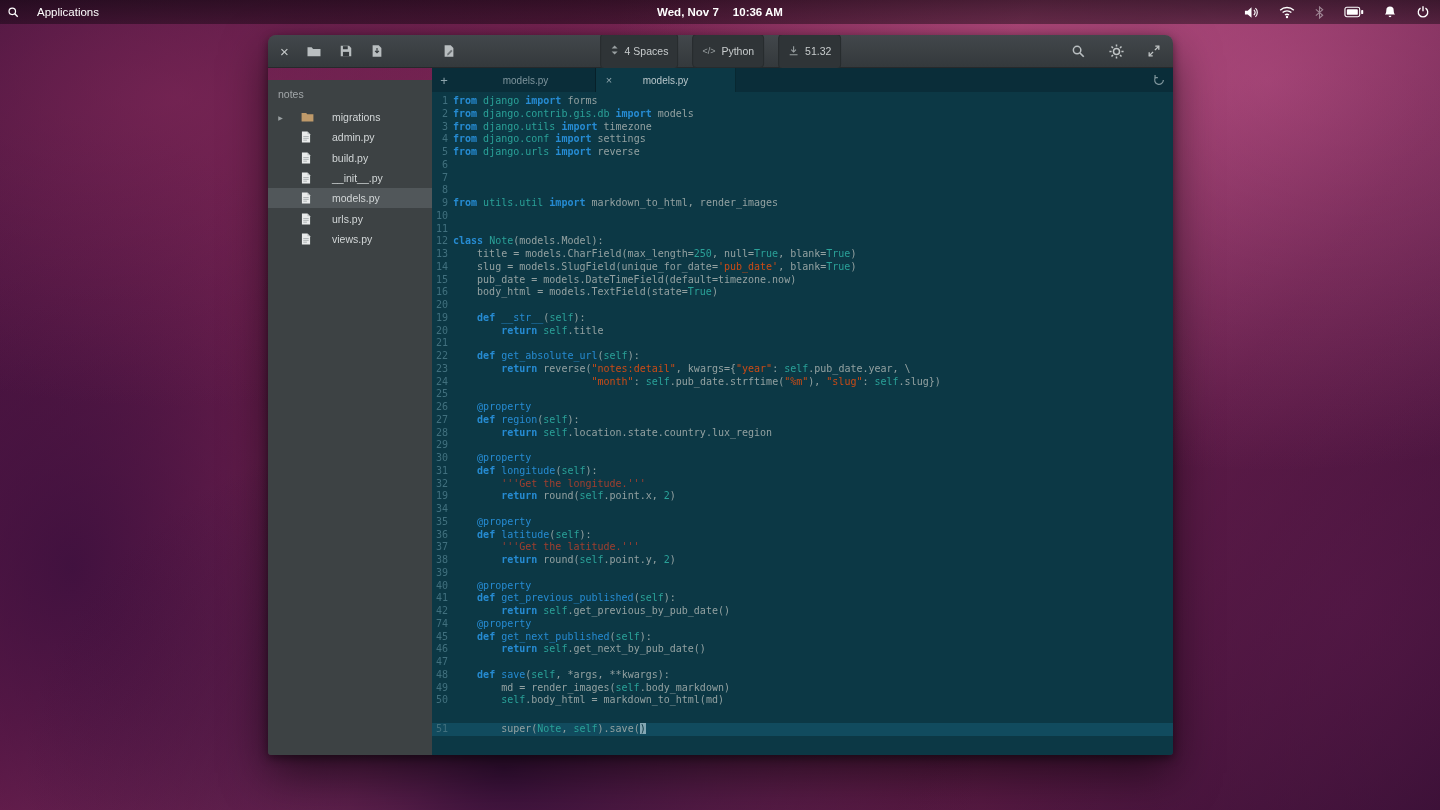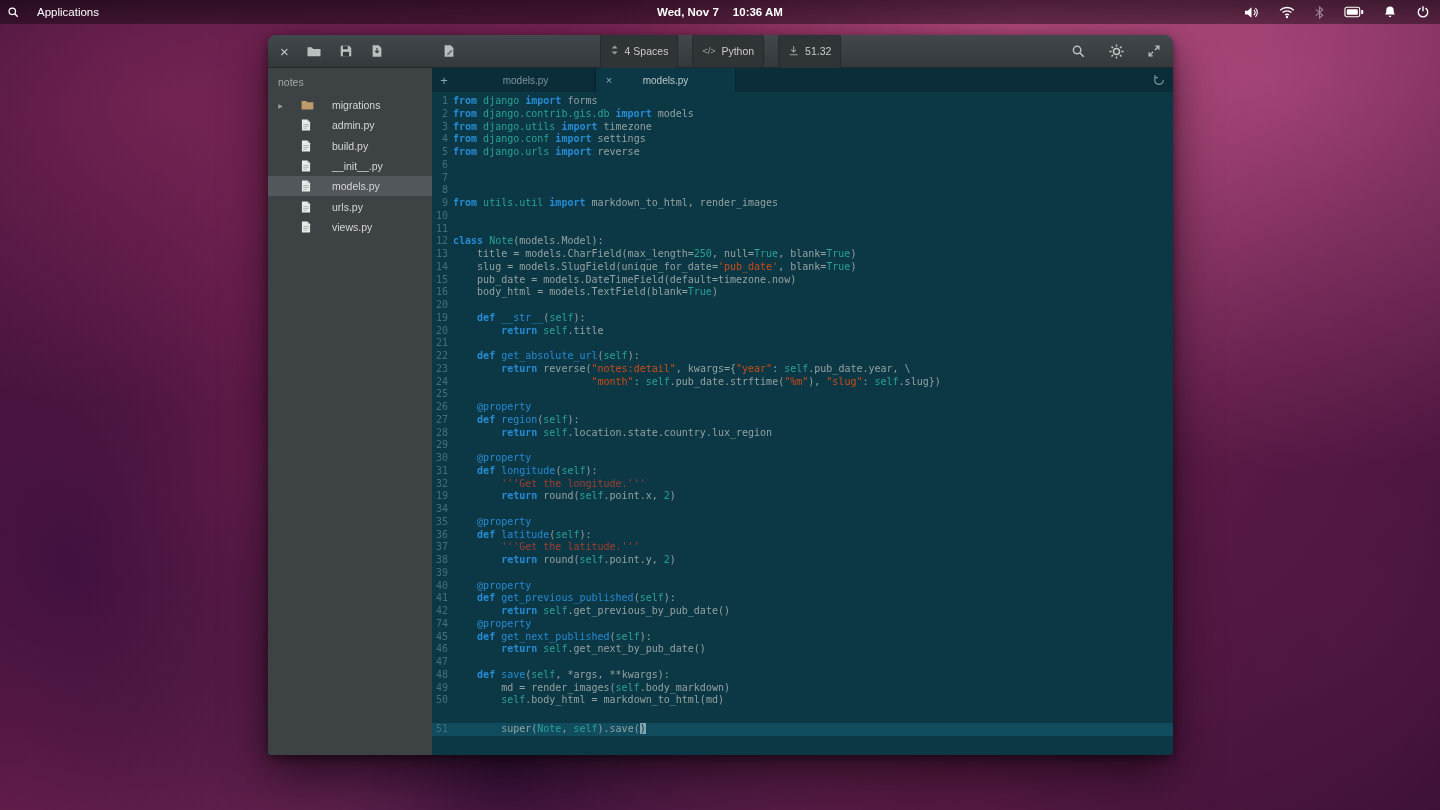--- a/index.html
+++ b/index.html
@@ -49,21 +49,21 @@
   .hb-btn{display:flex;align-items:center;gap:6px;background:#2f3437;border:1px solid #272b2d;
     border-radius:4px;padding:10px 9px;color:#c8cccd;font-size:10.5px;white-space:nowrap;}
   .hb-btn .mini{color:#9aa0a2;font-size:9px;}
   .hb-right{position:absolute;right:12px;display:flex;gap:22px;align-items:center;}
   .hb-right svg, .hb-left svg{display:block;}
 
   .body-row{flex:1;display:flex;min-height:0;}
 
   
   .sidebar{flex:0 0 164px;background:var(--sidebar_bg);color:var(--sidebar_fg);
-    font-size:10.5px;padding-top:4px;overflow:hidden;}
+    font-size:10.5px;padding-top:4px;overflow:hidden;margin-top:12px;}
   .project-name{color:#a2a7a9;padding:4px 10px 7px;}
   .side-row{display:flex;align-items:center;height:20.3px;padding-left:7px;gap:15px;}
   .side-row.selected{background:var(--sidebar_selected);}
   .expander{width:11px;font-size:6px;color:#9aa0a2;text-align:center;flex:0 0 11px;}
   .ficon{width:13px;flex:0 0 13px;display:flex;align-items:center;}
   .ficon svg{display:block;}
   .slabel{padding-left:3px;white-space:nowrap;}
 
   
   .editor-col{flex:1;display:flex;flex-direction:column;min-width:0;background:var(--editor_bg);}
@@ -349,21 +349,21 @@
           <div class="code-line"><span class="gutter">6</span><span class="code-text"></span></div>
           <div class="code-line"><span class="gutter">7</span><span class="code-text"></span></div>
           <div class="code-line"><span class="gutter">8</span><span class="code-text"></span></div>
           <div class="code-line"><span class="gutter">9</span><span class="code-text"><span class="tok-k">from </span><span class="tok-c">utils.util </span><span class="tok-k">import </span><span class="tok-t">markdown_to_html, render_images</span></span></div>
           <div class="code-line"><span class="gutter">10</span><span class="code-text"></span></div>
           <div class="code-line"><span class="gutter">11</span><span class="code-text"></span></div>
           <div class="code-line"><span class="gutter">12</span><span class="code-text"><span class="tok-k">class </span><span class="tok-c">Note</span><span class="tok-t">(models.Model):</span></span></div>
           <div class="code-line"><span class="gutter">13</span><span class="code-text"><span class="tok-t">    title = models.CharField(max_length=</span><span class="tok-c">250</span><span class="tok-t">, null=</span><span class="tok-c">True</span><span class="tok-t">, blank=</span><span class="tok-c">True</span><span class="tok-t">)</span></span></div>
           <div class="code-line"><span class="gutter">14</span><span class="code-text"><span class="tok-t">    slug = models.SlugField(unique_for_date=</span><span class="tok-s">'pub_date'</span><span class="tok-t">, blank=</span><span class="tok-c">True</span><span class="tok-t">)</span></span></div>
           <div class="code-line"><span class="gutter">15</span><span class="code-text"><span class="tok-t">    pub_date = models.DateTimeField(default=timezone.now)</span></span></div>
-          <div class="code-line"><span class="gutter">16</span><span class="code-text"><span class="tok-t">    body_html = models.TextField(blank=</span><span class="tok-c">True</span><span class="tok-t">)</span></span></div>
+          <div class="code-line"><span class="gutter">16</span><span class="code-text"><span class="tok-t">    body_html = models.TextField(state=</span><span class="tok-c">True</span><span class="tok-t">)</span></span></div>
           <div class="code-line"><span class="gutter">20</span><span class="code-text"></span></div>
           <div class="code-line"><span class="gutter">19</span><span class="code-text"><span class="tok-t">    </span><span class="tok-k">def </span><span class="tok-f">__str__</span><span class="tok-t">(</span><span class="tok-c">self</span><span class="tok-t">):</span></span></div>
           <div class="code-line"><span class="gutter">20</span><span class="code-text"><span class="tok-t">        </span><span class="tok-k">return </span><span class="tok-c">self</span><span class="tok-t">.title</span></span></div>
           <div class="code-line"><span class="gutter">21</span><span class="code-text"></span></div>
           <div class="code-line"><span class="gutter">22</span><span class="code-text"><span class="tok-t">    </span><span class="tok-k">def </span><span class="tok-f">get_absolute_url</span><span class="tok-t">(</span><span class="tok-c">self</span><span class="tok-t">):</span></span></div>
           <div class="code-line"><span class="gutter">23</span><span class="code-text"><span class="tok-t">        </span><span class="tok-k">return </span><span class="tok-t">reverse(</span><span class="tok-s">"notes:detail"</span><span class="tok-t">, kwargs={</span><span class="tok-s">"year"</span><span class="tok-t">: </span><span class="tok-c">self</span><span class="tok-t">.pub_date.year, \</span></span></div>
           <div class="code-line"><span class="gutter">24</span><span class="code-text"><span class="tok-t">                       </span><span class="tok-s">"month"</span><span class="tok-t">: </span><span class="tok-c">self</span><span class="tok-t">.pub_date.strftime(</span><span class="tok-s">"%m"</span><span class="tok-t">), </span><span class="tok-s">"slug"</span><span class="tok-t">: </span><span class="tok-c">self</span><span class="tok-t">.slug})</span></span></div>
           <div class="code-line"><span class="gutter">25</span><span class="code-text"></span></div>
           <div class="code-line"><span class="gutter">26</span><span class="code-text"><span class="tok-t">    </span><span class="tok-dec">@property</span></span></div>
           <div class="code-line"><span class="gutter">27</span><span class="code-text"><span class="tok-t">    </span><span class="tok-k">def </span><span class="tok-f">region</span><span class="tok-t">(</span><span class="tok-c">self</span><span class="tok-t">):</span></span></div>

